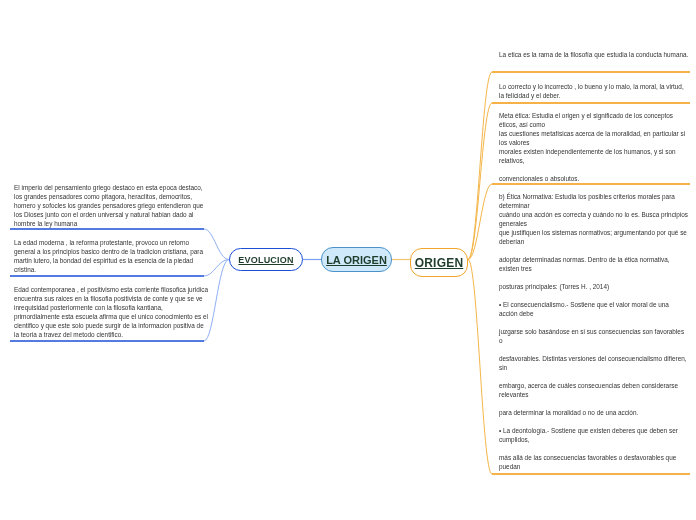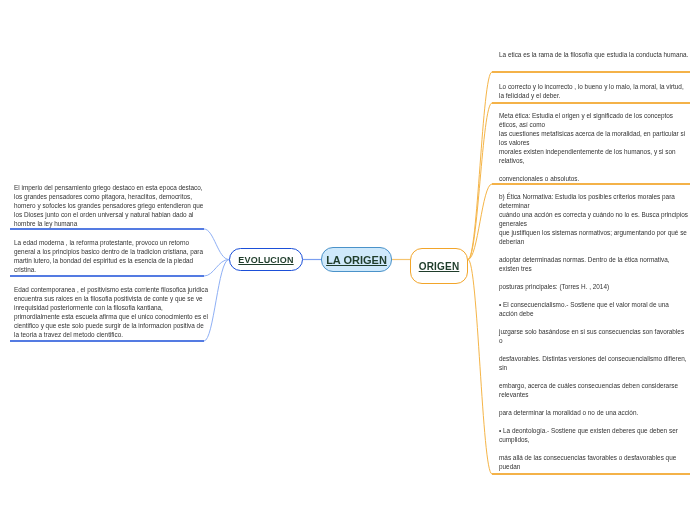--- a/index.html
+++ b/index.html
@@ -14,22 +14,22 @@
   }
   .node.central {
     left: 321px; top: 247px; width: 71px; height: 25px;
     background: #cfe9fb; border: 1.5px solid #4a92c9; font-size: 11px;
   }
   .node.evol {
     left: 229px; top: 248px; width: 74px; height: 23px;
     background: #fff; border: 1.5px solid #1b4fd8; font-size: 9px; letter-spacing: 0.2px;
   }
   .node.origen {
-    left: 410px; top: 248px; width: 58px; height: 36px;
-    background: #fff; border: 1.5px solid #f2a52a; font-size: 10px; letter-spacing: 0.2px;
+    left: 410px; top: 248px; width: 58px; height: 29px;
+    background: #fff; border: 1.5px solid #f2a52a; font-size: 12px; letter-spacing: 0.2px;
   }
   .leaf {
     position: absolute; box-sizing: border-box; font-size: 6.4px; line-height: 9px; color: #333;
   }
   .leaf p { margin: 0; }
   .leaf p.gap { margin-top: 9px; }
   .right { left: 499px; width: 190px; }
   .left { left: 14px; width: 194px; }
 </style>
 </head>

